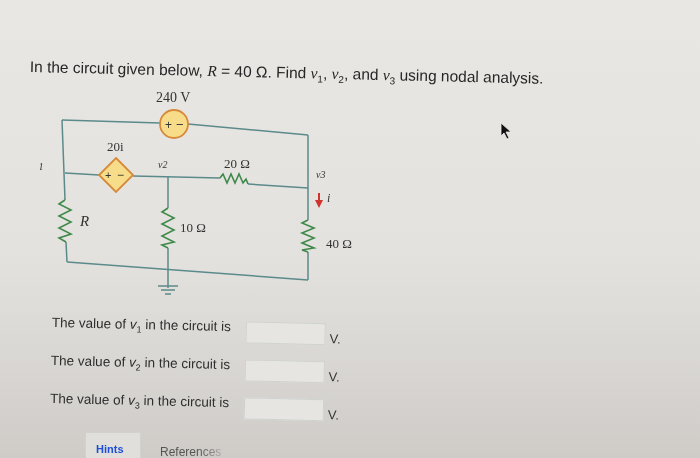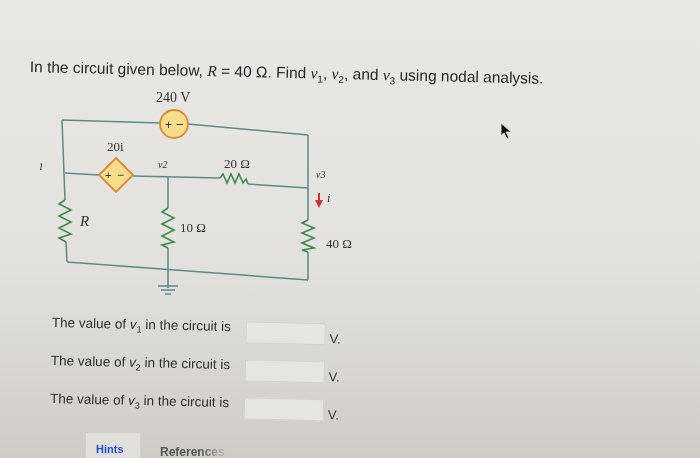--- a/index.html
+++ b/index.html
@@ -35,21 +35,21 @@
     }
     .ans-unit { position:absolute; left:278px; top:10px; font-size:13px; color:#333; }
     .tab-hints {
       position:absolute; left:85px; top:432px; width:54px; height:30px;
       border:1px solid #d3d1cd; border-bottom:none; background:#e1dfdb;
     }
     .tab-hints span {
       position:absolute; left:10px; top:10px; font-size:11px; font-weight:bold; color:#1d4ed8;
     }
     .tab-ref {
-      position:absolute; left:160px; top:445px; font-size:12px; font-weight:bold; color:#555;
+      position:absolute; left:160px; top:445px; font-size:12px; font-weight:normal; color:#555;
       white-space:nowrap; width:70px; overflow:hidden;
       -webkit-mask-image: linear-gradient(90deg, #000 55%, transparent);
               mask-image: linear-gradient(90deg, #000 55%, transparent);
     }
     .cursor { position:absolute; left:500px; top:122px; }
   </style>
 </head>
 <body>
 
 <div class="question">

